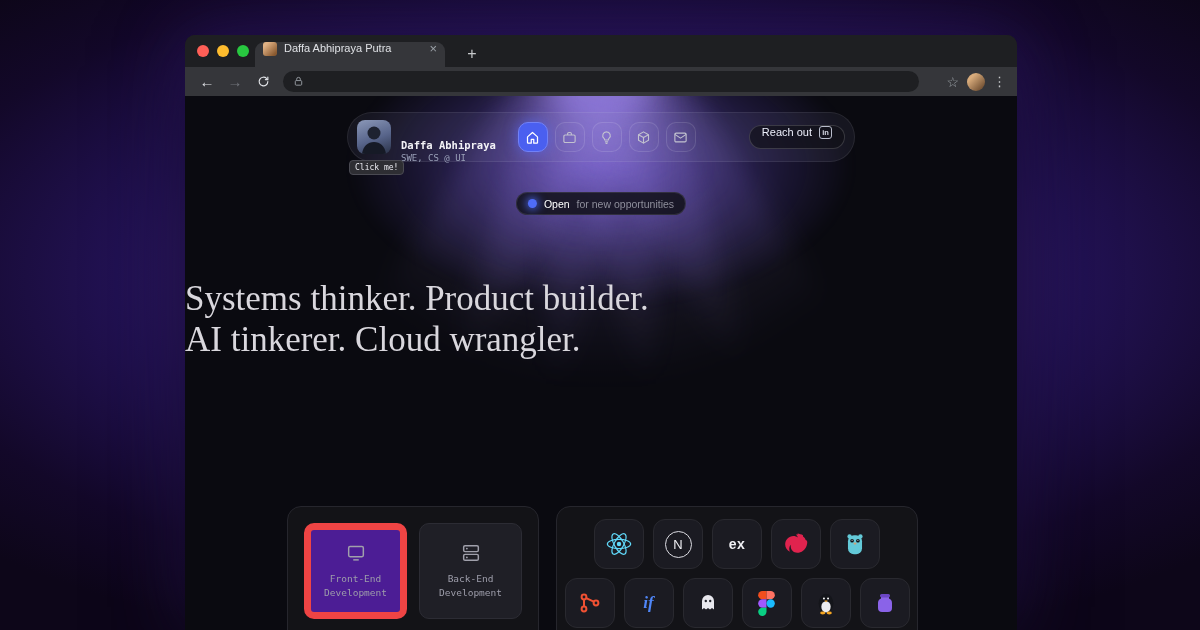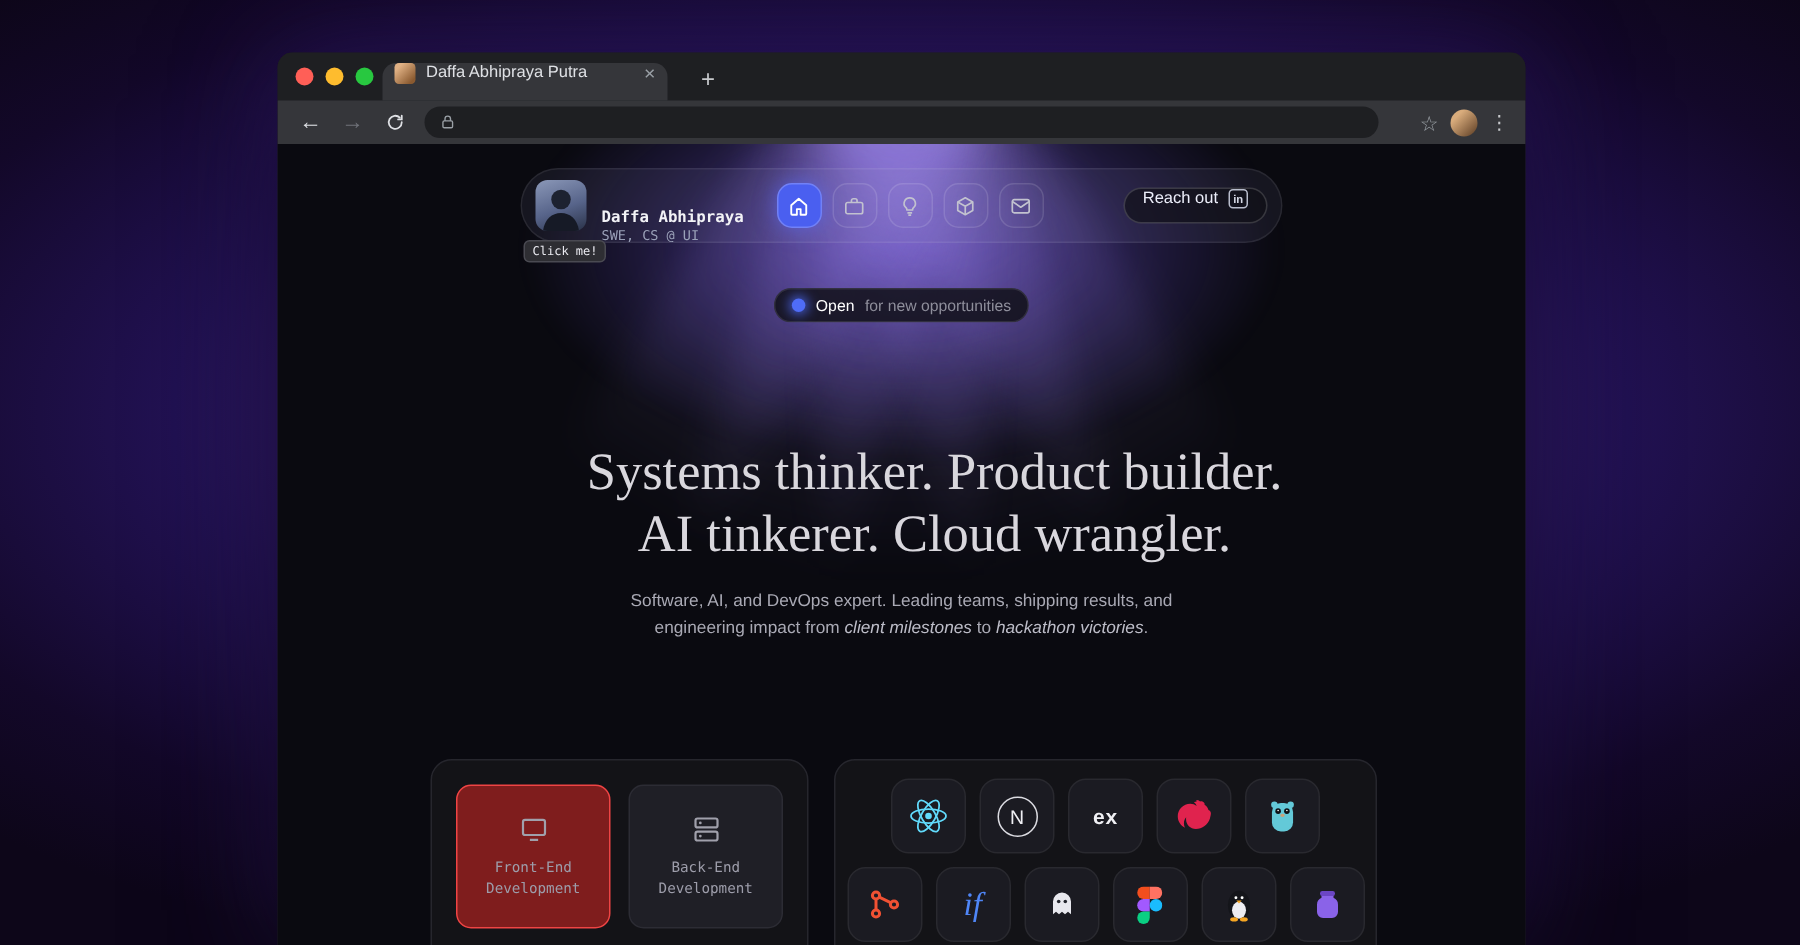--- a/index.html
+++ b/index.html
@@ -88,46 +88,46 @@
   
   .status-badge { position:absolute; top:96px; left:50%; transform:translateX(-50%);
     height:23px; border-radius:12px; background:rgba(16,16,24,.85);
     border:1px solid rgba(255,255,255,.10);
     display:flex; align-items:center; gap:7px; padding:0 11px; z-index:5; }
   .dot { width:9px; height:9px; border-radius:50%; background:#4f6cf7;
     box-shadow:0 0 8px 2px rgba(79,108,247,.8); }
   .badge-hl { font-size:10.5px; color:#ffffff; }
   .badge-rest { font-size:10.5px; color:#8e8e9b; }
   
-  .hero-title { position:absolute; top:198px; left:0; width:100%; text-align:center;
+  .hero-title { position:absolute; top:182px; left:0; width:100%; 
     font-family:"Liberation Serif", serif; font-size:35px; line-height:41px; color:#d9d7dd;
-    font-weight:normal; z-index:4;padding-left:44px; }
+    font-weight:normal; z-index:4; }
   .hero-sub { position:absolute; top:296px; left:50%; transform:translateX(-50%);
     width:380px; text-align:center; font-size:11.5px; line-height:1.6; color:#a9a9b4; z-index:4; }
   .hero-sub i { color:#bdbdc8; }
   
   .card { position:absolute; top:410px; background:#131317; border:1px solid #26262d;
     border-radius:14px; z-index:4; }
   .card.skills { left:102px; width:252px; height:180px; padding:16px; display:flex; gap:12px; }
   .skill-tile { width:104px; height:96px; border-radius:10px; display:flex; flex-direction:column;
     align-items:center; justify-content:center; gap:8px; text-align:center; }
-  .skill-tile.t1 { background:#7f1d1d; border:1px solid #ef4444; }
+  .skill-tile.t1 { background:#4c1d95; border:7px solid #ef4444; }
   .skill-tile.t2 { background:#1f1f26; border:1px solid #2c2c34; }
   .skill-label { font-family:"DejaVu Sans Mono", monospace; font-size:9.5px; line-height:1.5;
     color:#9d9daa; white-space:pre-line; }
   .card.tech { left:371px; width:362px; height:180px; padding:12px 8px; }
   .tech-row { display:flex; justify-content:center; gap:9px; }
   .tech-row + .tech-row { margin-top:9px; }
   .tech-tile { width:50px; height:50px; border-radius:12px; background:#1b1b22; border:1px solid #29292f;
     display:flex; align-items:center; justify-content:center; flex:0 0 auto; }
   .glyph-ex { color:#f0f0f4; font-size:14px; font-weight:bold; letter-spacing:.5px; }
   .glyph-next { width:27px; height:27px; border-radius:50%; border:1.6px solid #dcdce2;
     display:flex; align-items:center; justify-content:center; font-size:13px; color:#f0f0f4; }
-  .glyph-if { font-family:"Liberation Serif", serif; font-style:italic; font-weight:normal;
-    font-size:22px; color:#4f86f7; }
+  .glyph-if { font-family:"Liberation Serif", serif; font-style:italic; font-weight:bold;
+    font-size:17px; color:#4f86f7; }
 </style>
 </head>
 <body>
 
 <div class="stage">
   <div class="window">
 
     <div class="tabstrip">
       <div class="lights">
         <div class="light r"></div>
@@ -223,21 +223,20 @@
         </div>
       </div>
 
       <div class="status-badge">
         <div class="dot"></div>
         <span class="badge-hl">Open</span>
         <span class="badge-rest">for new opportunities</span>
       </div>
 
       <h1 class="hero-title"><span>Systems thinker. Product builder.</span><br><span>AI tinkerer. Cloud wrangler.</span></h1>
-      <p class="hero-sub"><span>Software, AI, and DevOps expert. Leading teams, shipping results, and engineering impact from </span><i>client milestones</i><span> to </span><i>hackathon victories</i><span>.</span></p>
 
       <div class="card skills">
         <div class="skill-tile t1">
           <svg width="22" height="22" viewBox="0 0 24 24" fill="none" stroke="#a0a0ab" stroke-width="1.6">
               <rect x="4" y="5" width="16" height="11" rx="1.5"></rect>
               <path d="M9 19.5h6"></path>
             </svg>
           <div class="skill-label">Front-End
 Development</div>
         </div>

